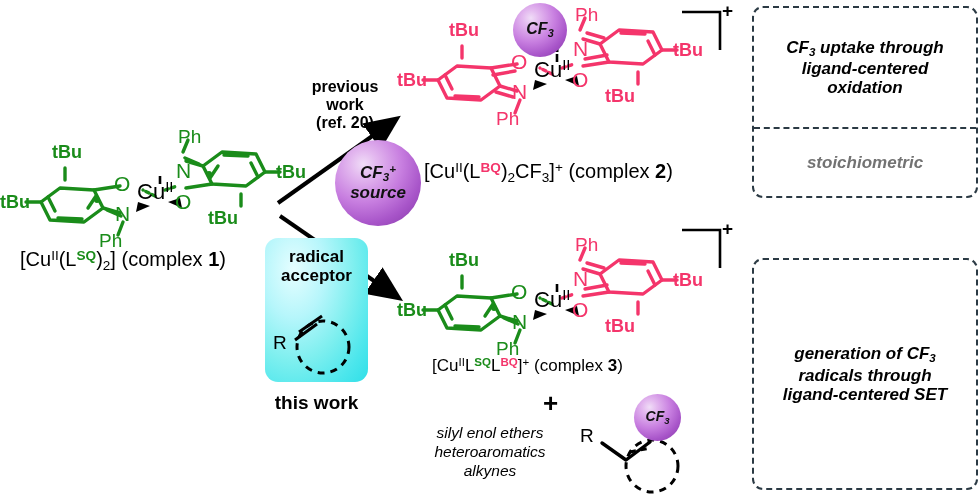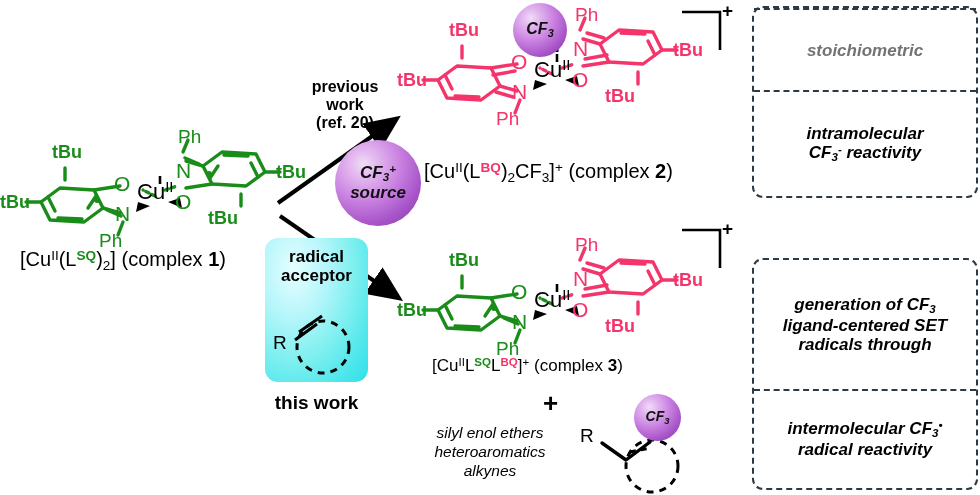--- a/index.html
+++ b/index.html
@@ -277,38 +277,33 @@
     <circle cx="72" cy="58" r="26" stroke="#000" stroke-width="3" fill="none" stroke-dasharray="7,6"></circle>
     <text x="0" y="34" font-family="Liberation Sans, sans-serif" font-size="19" fill="#000">R</text>
   </svg>
   <div class="abs sphere" style="left:54px;top:-14px;width:47px;height:47px;">
     <span style="font-size:14px;">
       <span>CF</span><sub>3</sub></span>
   </div>
 </div>
 
 <div class="abs infobox" style="left:752px;top:6px;width:222px;height:188px;">
+  <div class="inforow" style="flex:1.35;">
+    <div>
+      <div><span>CF</span><sub>3</sub><span> uptake through</span></div>
+      <div>ligand-centered</div>
+      <div>oxidation</div>
+    </div>
+  </div>
   <div class="inforow infodiv muted" style="flex:0.72;">
     <span>stoichiometric</span>
-  </div>
-  <div class="inforow infodiv" style="flex:0.95;">
-    <div>
-      <div>intramolecular</div>
-      <div><span>CF</span><sub>3</sub><sup>-</sup><span> reactivity</span></div>
-    </div>
   </div>
 </div>
 
 <div class="abs infobox" style="left:752px;top:258px;width:222px;height:228px;">
   <div class="inforow" style="flex:1.35;">
     <div>
       <div><span>generation of CF</span><sub>3</sub></div>
+      <div>radicals through</div>
       <div>ligand-centered SET</div>
-      <div>radicals through</div>
     </div>
   </div>
-  <div class="inforow infodiv" style="flex:1.0;">
-    <div>
-      <div><span>intermolecular CF</span><sub>3</sub><sup>•</sup></div>
-      <div>radical reactivity</div>
-    </div>
-  </div>
 </div>
 
 </body></html>

